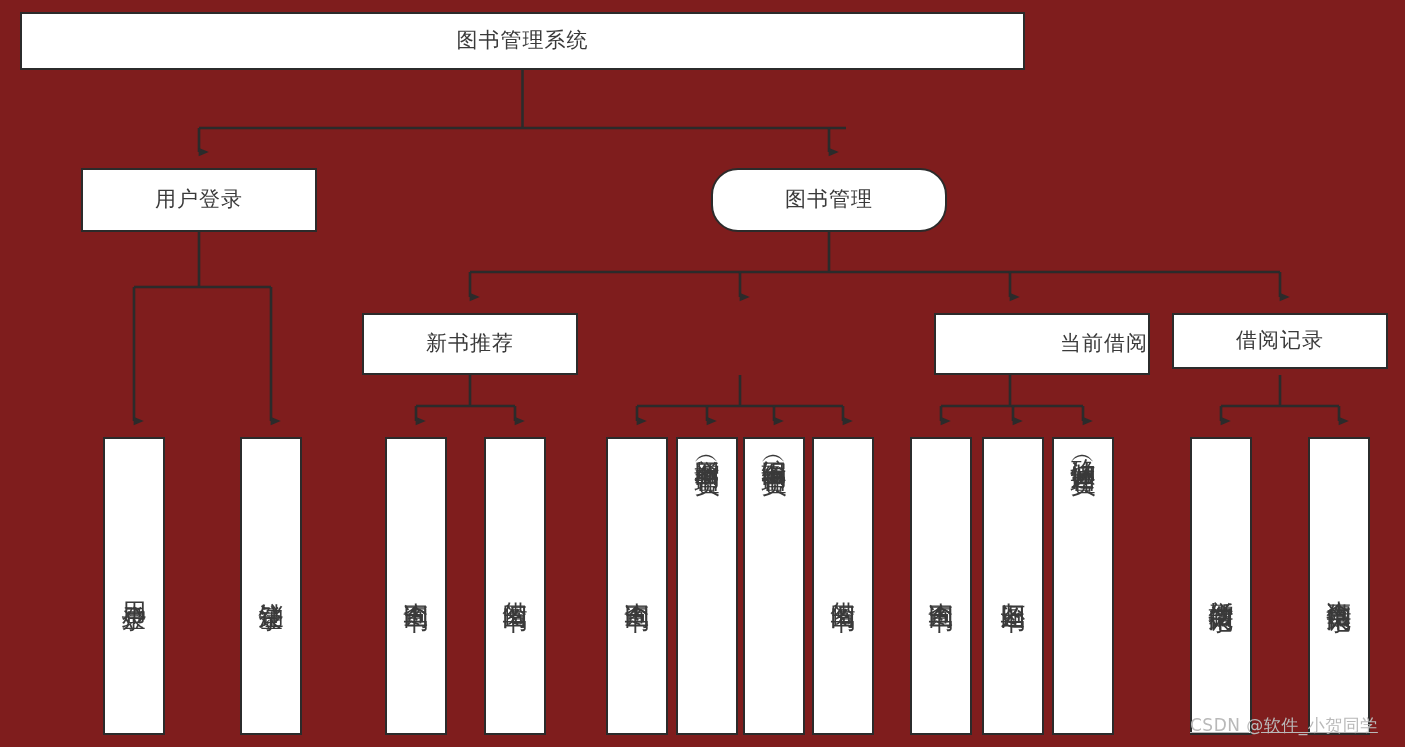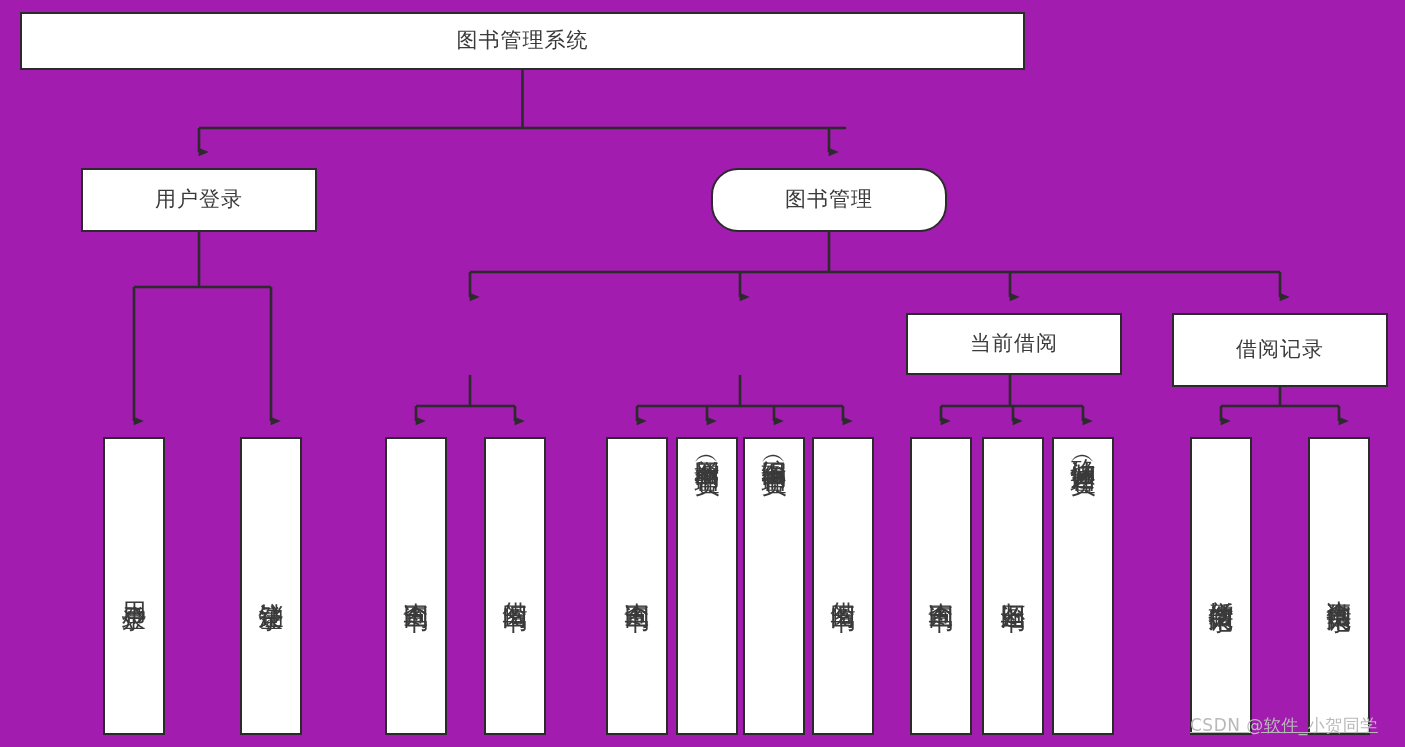--- a/index.html
+++ b/index.html
@@ -10,21 +10,21 @@
   body {
     width: 1405px;
     height: 747px;
     font-family: "DejaVu Sans", "Liberation Sans", sans-serif;
     overflow: hidden;
   }
   #diagram-root {
     position: relative;
     width: 1405px;
     height: 747px;
-    background: #a21caf;
+    background: #7f1d1d;
   }
   svg.edges {
     position: absolute;
     left: 0;
     top: 0;
     width: 1405px;
     height: 747px;
     pointer-events: none;
   }
   .node {
@@ -129,24 +129,27 @@
     <span class="node-label">图书管理系统</span>
   </div>
 
   <div class="node horizontal" style="left:81px; top:168px; width:236px; height:64px;">
     <span class="node-label">用户登录</span>
   </div>
   <div class="node horizontal" style="left:711px; top:168px; width:236px; height:64px;border-radius:27px;">
     <span class="node-label">图书管理</span>
   </div>
 
-  <div class="node horizontal" style="left:906px; top:313px; width:216px; height:62px;">
+  <div class="node horizontal" style="left:362px; top:313px; width:216px; height:62px;">
+    <span class="node-label">新书推荐</span>
+  </div>
+  <div class="node horizontal" style="left:934px; top:313px; width:216px; height:62px;justify-content:flex-end;">
     <span class="node-label">当前借阅</span>
   </div>
-  <div class="node horizontal" style="left:1172px; top:313px; width:216px; height:74px;">
+  <div class="node horizontal" style="left:1172px; top:313px; width:216px; height:56px;">
     <span class="node-label">借阅记录</span>
   </div>
 
   <div class="node vertical mid" style="left:103px; top:437px; width:62px; height:298px;">
     <span class="node-label">用户登录</span>
   </div>
   <div class="node vertical mid" style="left:240px; top:437px; width:62px; height:298px;">
     <span class="node-label">注销登录</span>
   </div>
 

